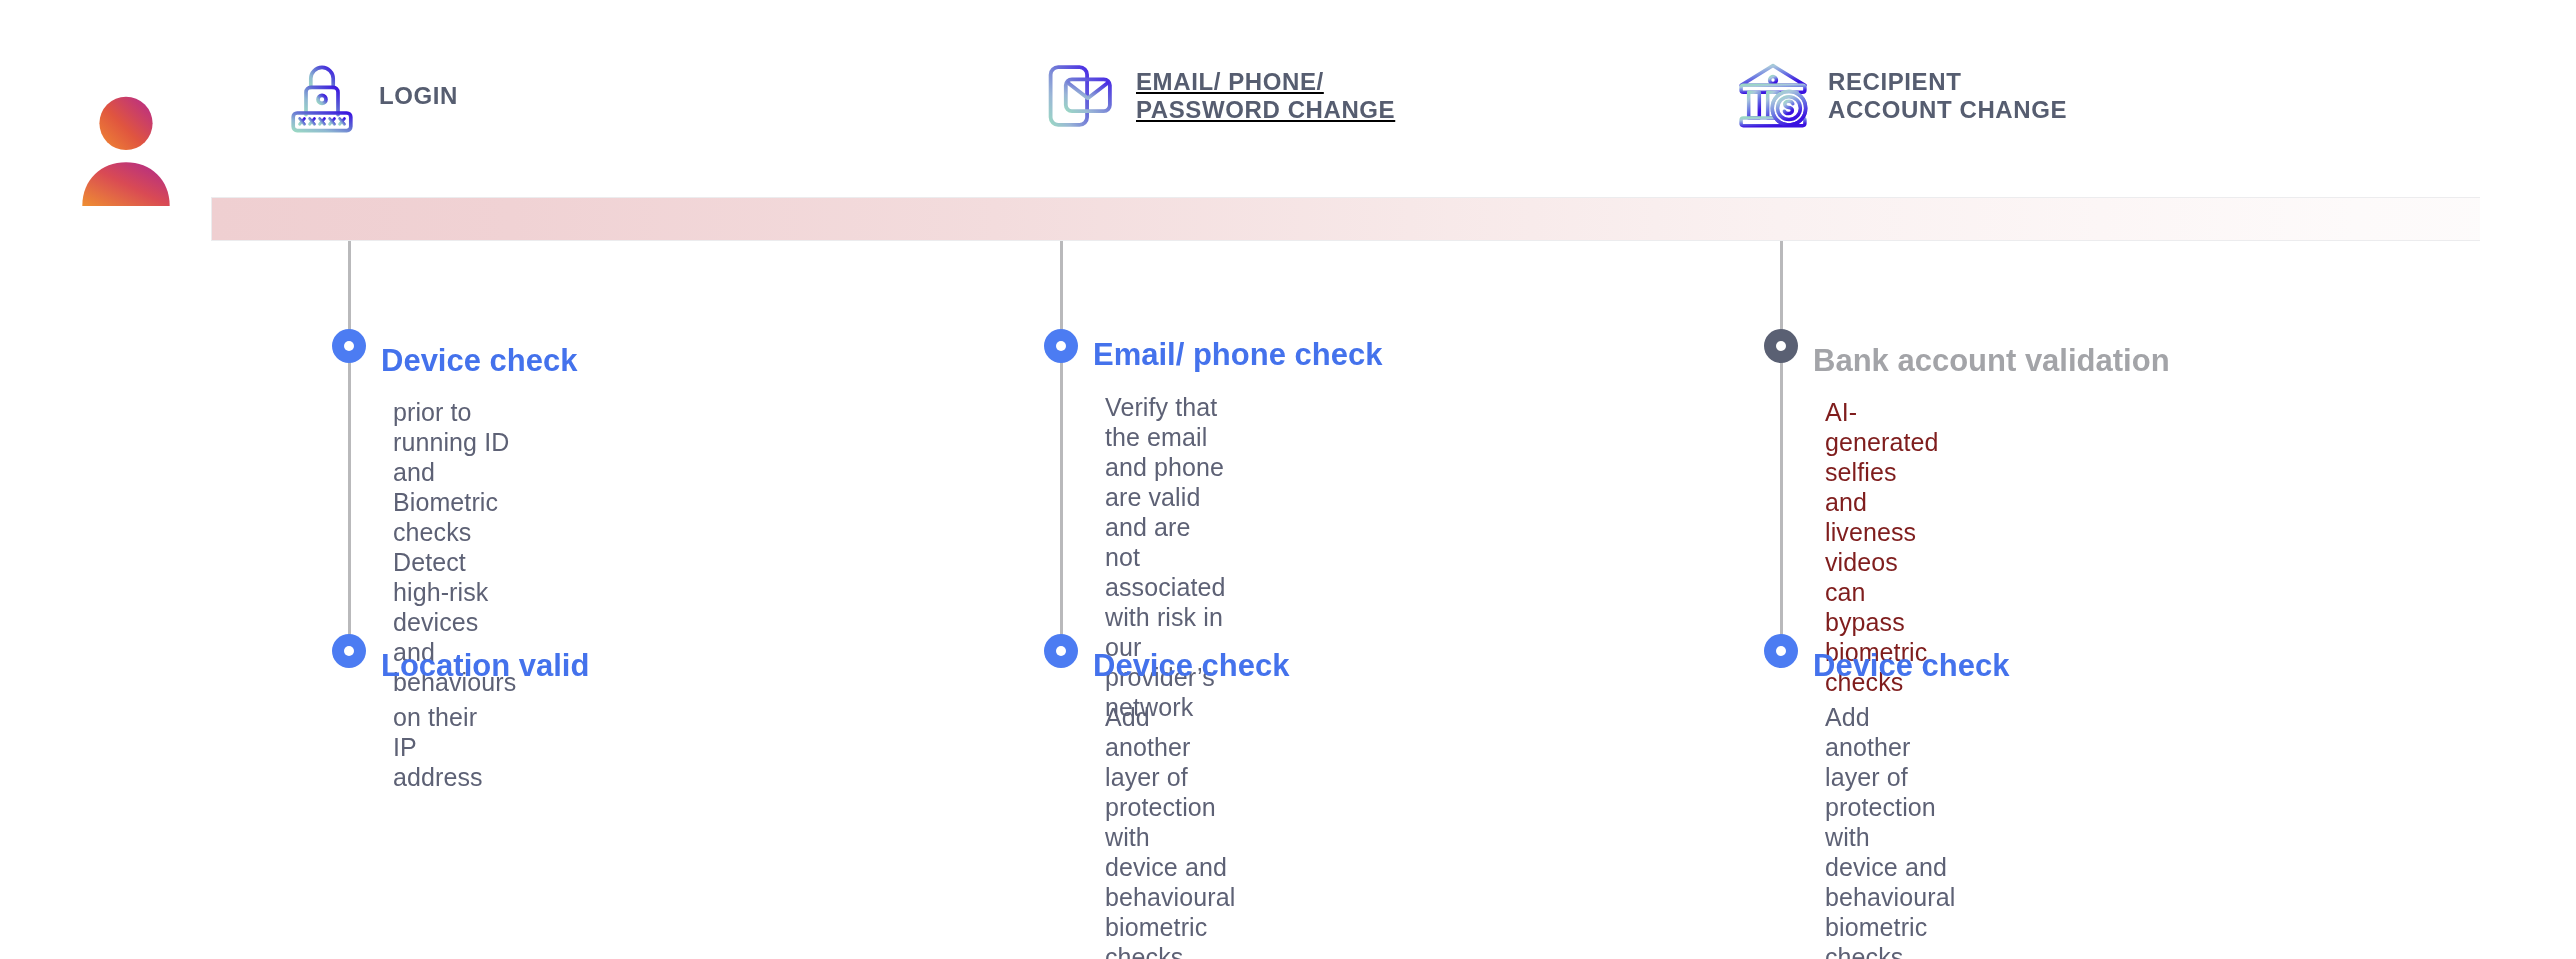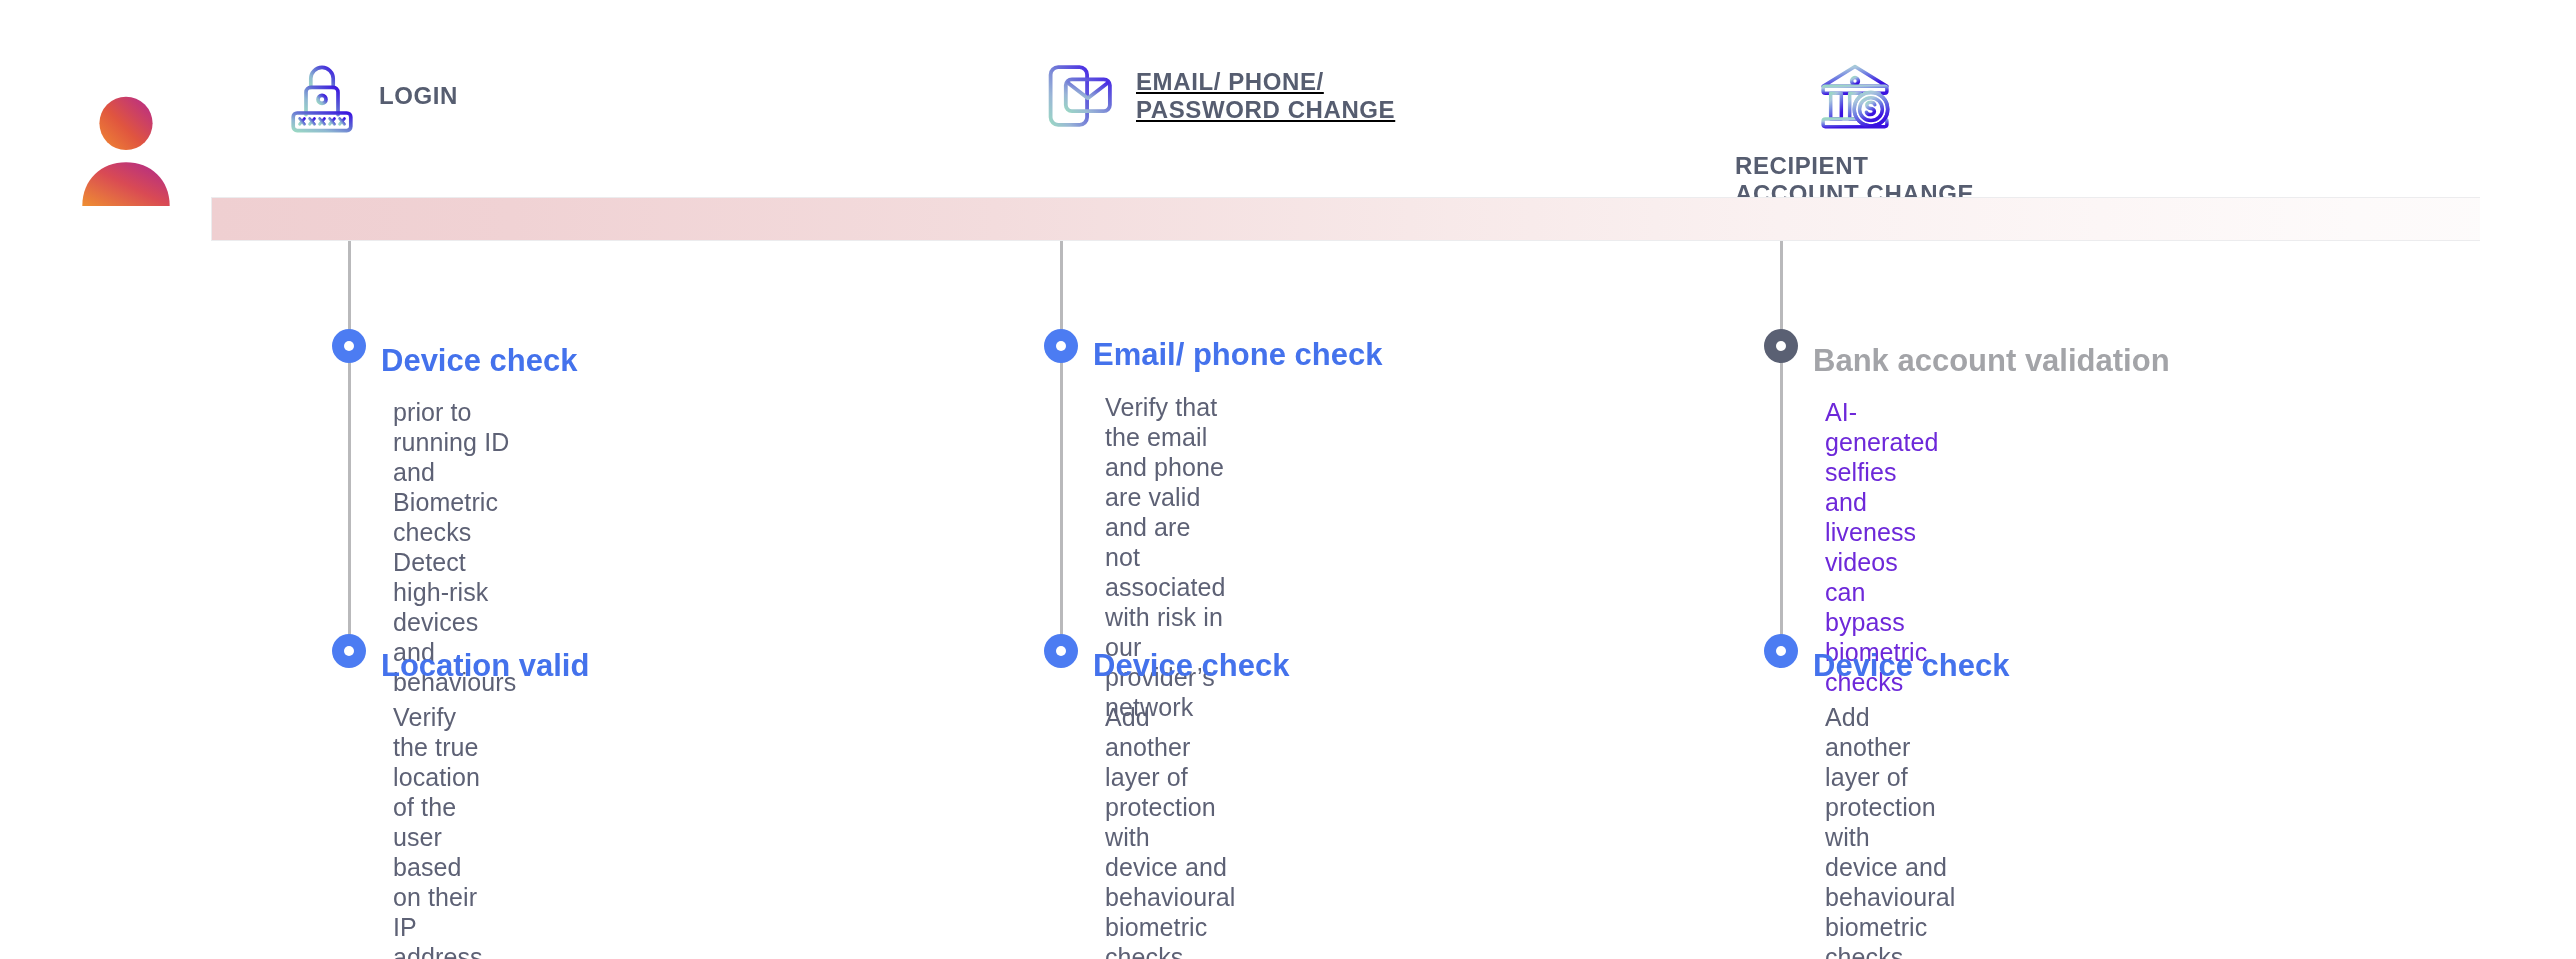--- a/index.html
+++ b/index.html
@@ -119,21 +119,21 @@
 
   .node-body {
     position: absolute;
     left: 44px;
     top: 51px;
     font-size: 25px;
     line-height: 1.2;
     letter-spacing: 0.1px;
   }
   .node-body.dark { color: #5d6175; }
-  .node-body.grey { color: #6d28d9; }
+  .node-body.grey { color: #7f1d1d; }
   .node-body span { display: block; }
 </style>
 </head>
 <body>
 
 <div id="page">
 
   <svg class="avatar" viewBox="0 0 120 120" width="114" height="114" aria-hidden="true">
     <defs>
       <linearGradient id="gAvatar" x1="0" y1="1" x2="1" y2="0">
@@ -192,21 +192,21 @@
       <g fill="none" stroke="url(#gPhone)" stroke-width="5" stroke-linecap="round" stroke-linejoin="round">
         <rect x="10" y="12" width="48" height="76" rx="10"></rect>
         <rect x="30" y="28" width="58" height="42" rx="8"></rect>
         <path d="M33 33 L59 53 L85 33"></path>
       </g>
     </svg>
     <div class="stage-label">EMAIL/ PHONE/
 PASSWORD CHANGE</div>
   </div>
 
-  <div class="stage-head" style="left:1735px; top:59px; height:74px;flex-direction:column;">
+  <div class="stage-head" style="left:1735px; top:59px; height:74px;">
     <svg class="stage-icon" viewBox="0 0 100 100" width="76" height="76" aria-hidden="true">
       <defs>
         <linearGradient id="gBank" x1="0" y1="0" x2="0.5" y2="1">
           <stop offset="0%" stop-color="#9ad7c4"></stop>
           <stop offset="22%" stop-color="#a8c6dd"></stop>
           <stop offset="55%" stop-color="#6f7ee2"></stop>
           <stop offset="100%" stop-color="#3a12e0"></stop>
         </linearGradient>
       </defs>
       <g fill="none" stroke="url(#gBank)" stroke-width="4.6" stroke-linecap="round" stroke-linejoin="round">
@@ -239,21 +239,20 @@
       <div class="node-body dark">
         <span>prior to running ID and Biometric checks</span>
         <span>Detect high-risk devices and behaviours</span>
       </div>
     </div>
 
     <div class="node" style="top:410px;">
       <div class="dot blue" style="top:-17px;"></div>
       <div class="node-title blue">Location valid</div>
       <div class="node-body dark">
-        <span>Verify the true location of the user based</span>
         <span>on their IP address</span>
       </div>
     </div>
   </div>
 
   <div class="col" style="left:1061px;">
     <div class="rail" style="height:410px;"></div>
 
     <div class="node" style="top:105px;">
       <div class="dot blue" style="top:-17px;"></div>

